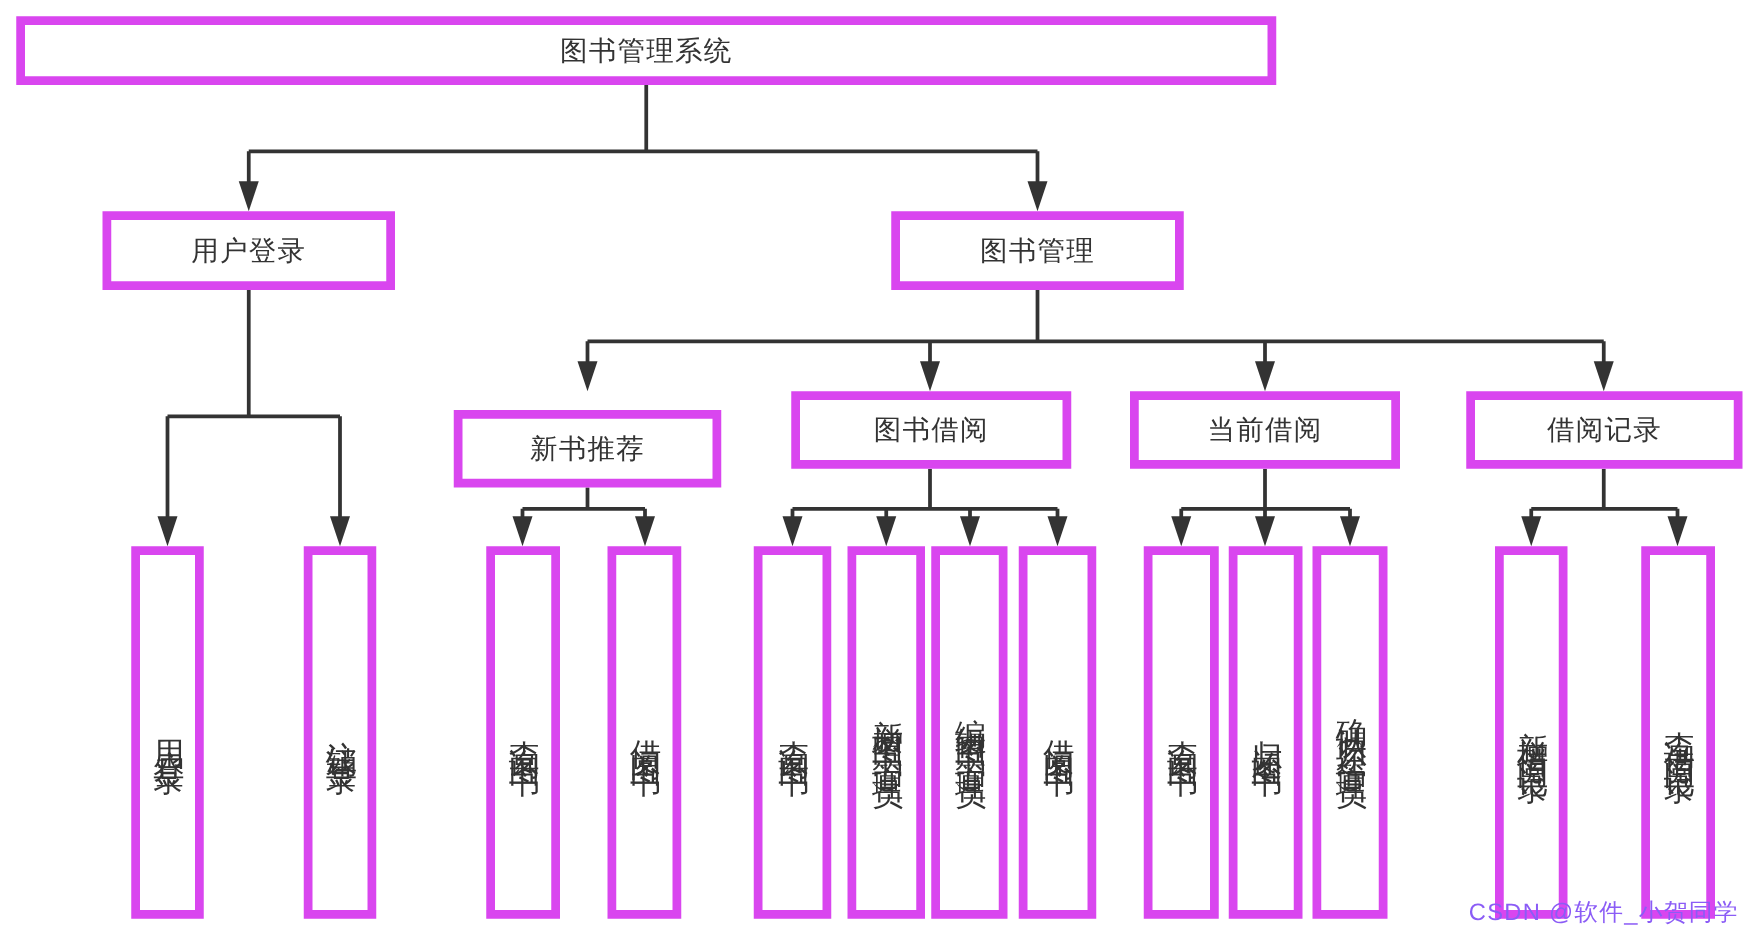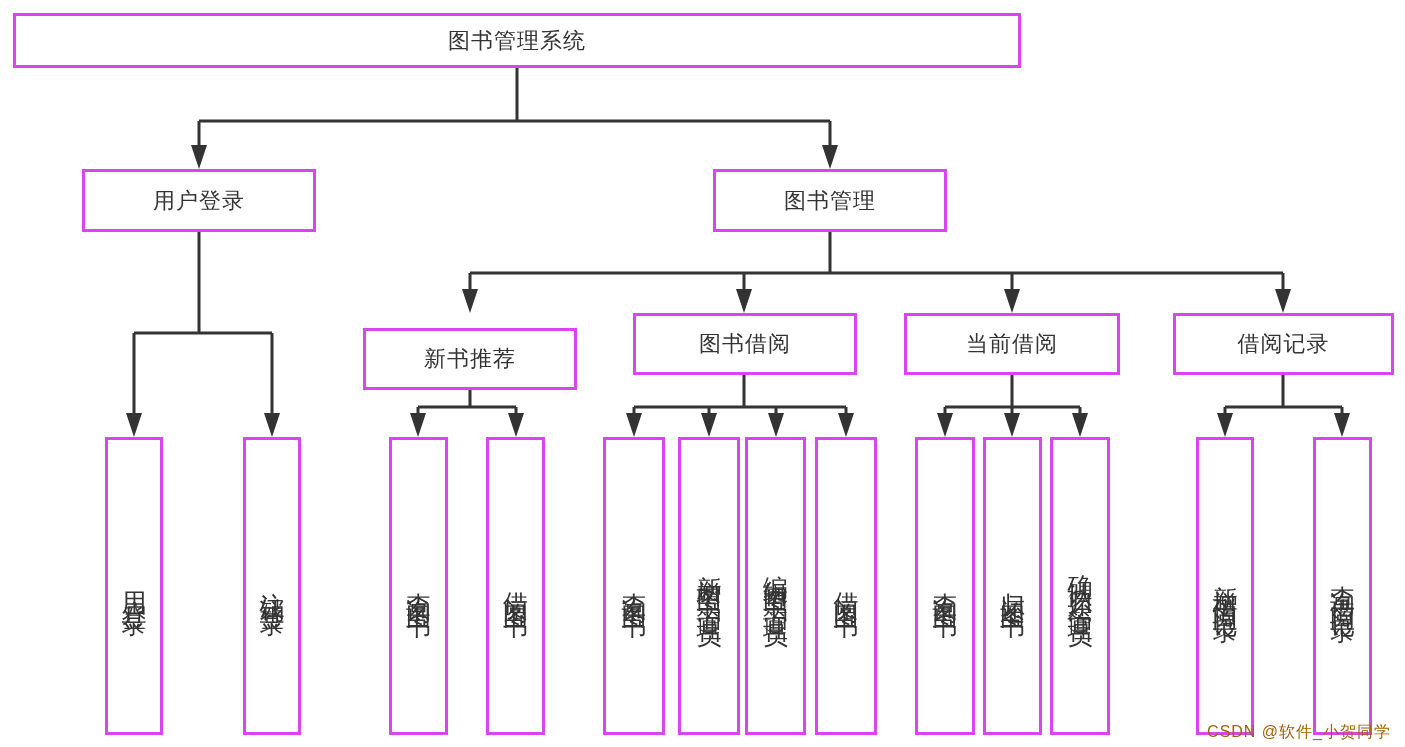--- a/index.html
+++ b/index.html
@@ -20,21 +20,21 @@
     left: 0;
     top: 0;
     width: 1405px;
     height: 747px;
     z-index: 1;
   }
   .node {
     position: absolute;
     box-sizing: border-box;
     background: #ffffff;
-    border: 3px solid #d946ef;
+    border: 7px solid #d946ef;
     display: flex;
     align-items: center;
     justify-content: center;
     color: #333333;
     z-index: 2;
   }
   .hnode span {
     font-size: 22px;
     letter-spacing: 1px;
     white-space: nowrap;
@@ -66,22 +66,22 @@
   .n-f8  { left:815px;  width:62px; }
   .n-f9  { left:915px;  width:60px; }
   .n-f10 { left:983px;  width:59px; }
   .n-f11 { left:1050px; width:60px; }
   .n-f12 { left:1196px; width:58px; }
   .n-f13 { left:1313px; width:59px; }
   #watermark {
     position: absolute;
     right: 14px;
     bottom: 4px;
-    font-size: 16px;
-    color: #a16207;
+    font-size: 19px;
+    color: #8b5cf6;
     letter-spacing: 1px;
     z-index: 3;
     white-space: nowrap;
   }
 </style>
 </head>
 <body>
 
 <div id="stage">
 

